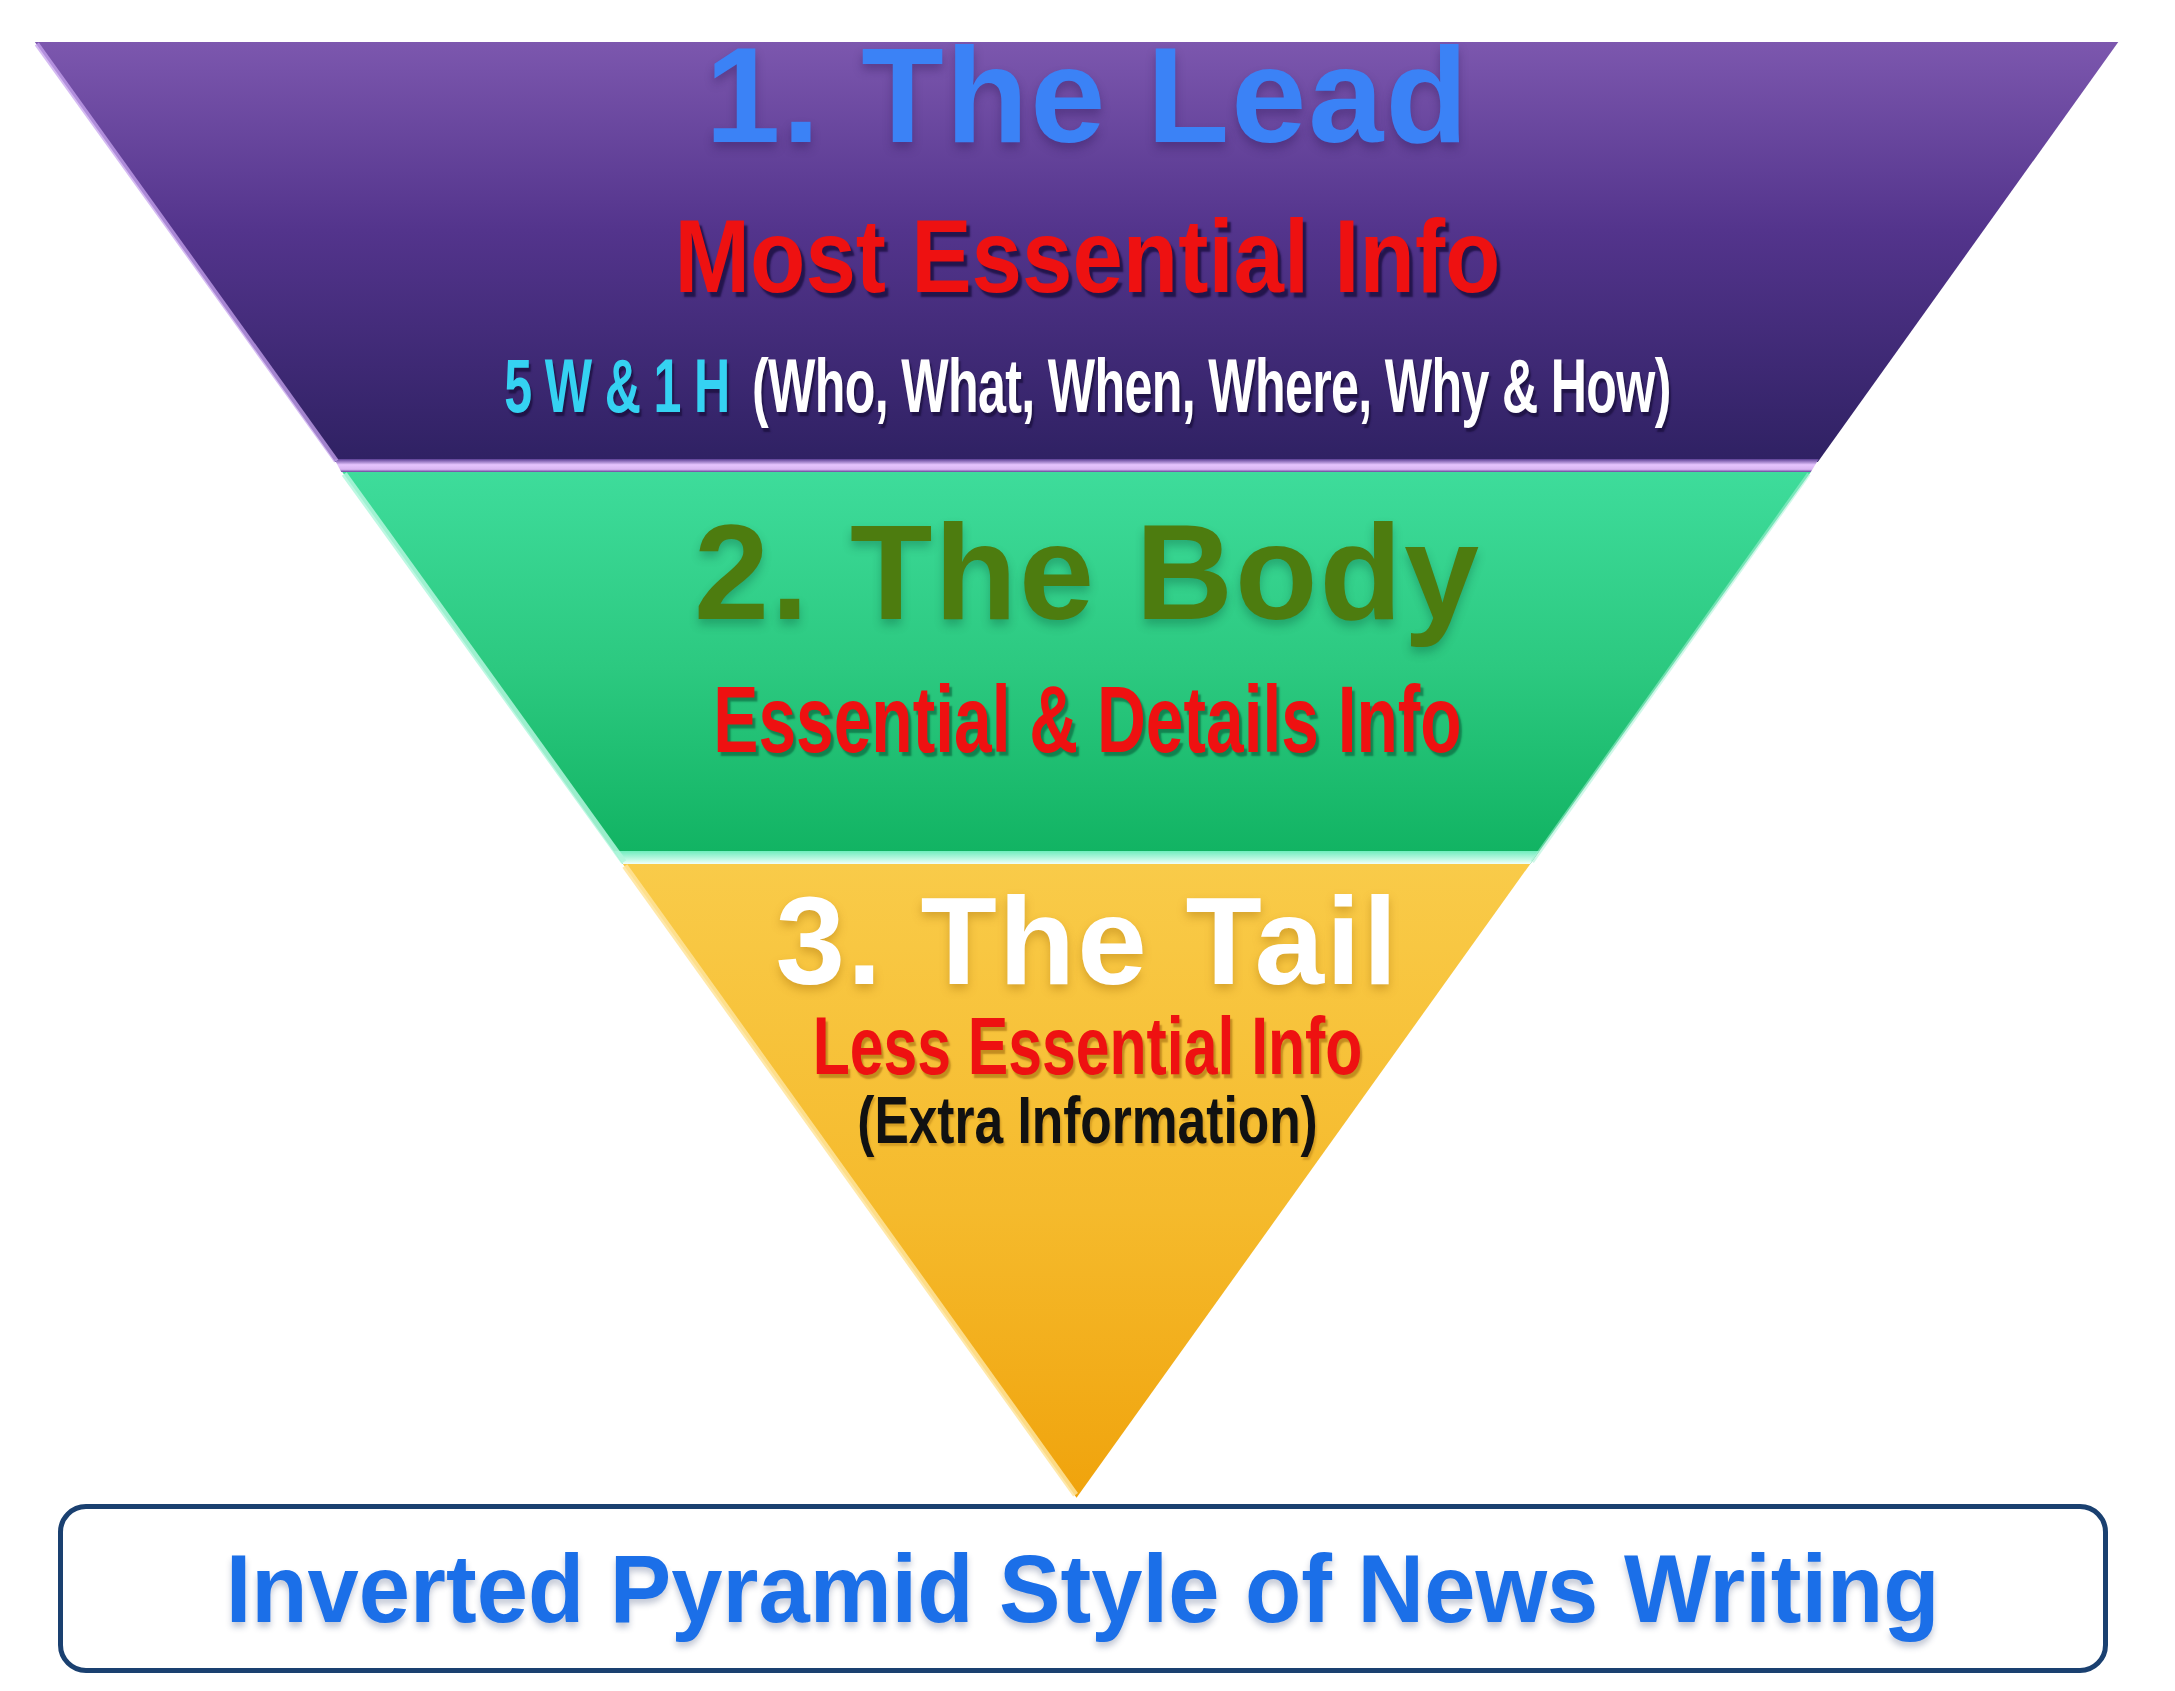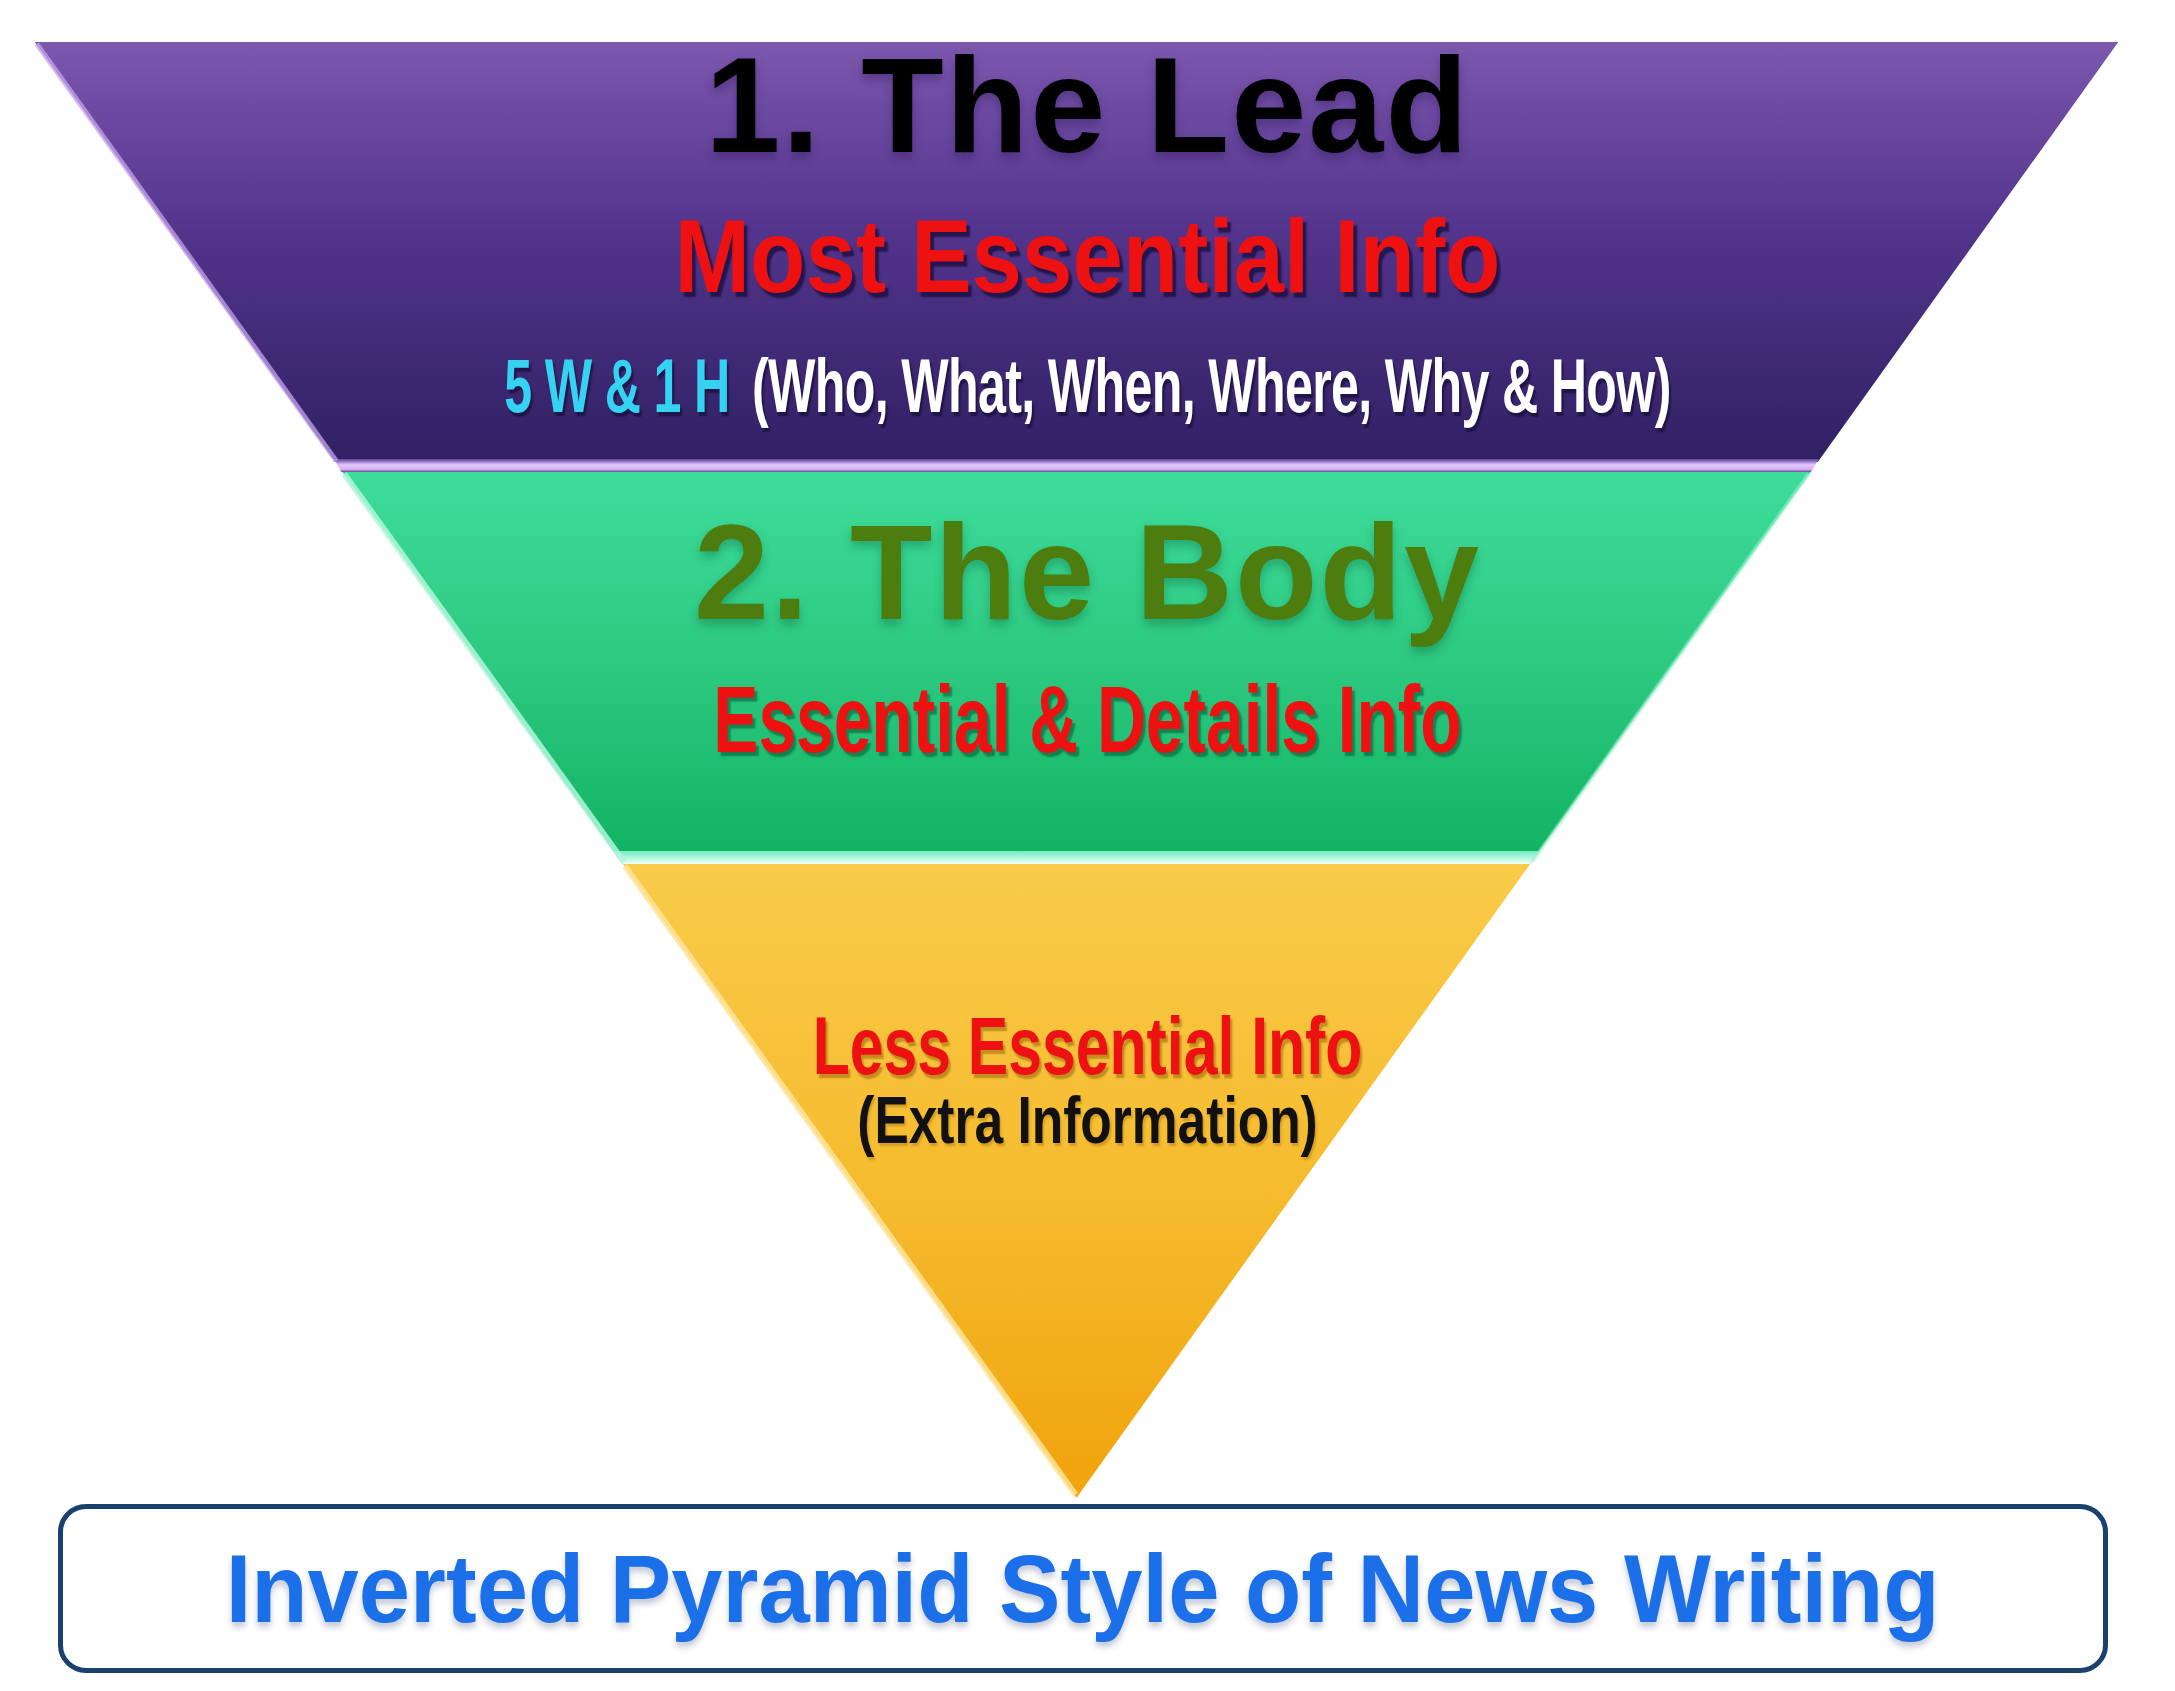--- a/index.html
+++ b/index.html
@@ -25,24 +25,24 @@
     left: 0;
     width: 100%;
     text-align: center;
     font-weight: bold;
     line-height: 1;
     white-space: nowrap;
     transform-origin: 50% 50%;
   }
   
   .t-lead-title {
-    top: 38px;
+    top: 28px;
     font-size: 135px;
     letter-spacing: 2px;
-    color: #000000;
+    color: #3b82f6;
     text-shadow: 0 6px 10px rgba(40, 20, 80, 0.35);
   }
   .t-lead-sub {
     top: 205px;
     font-size: 103px;
     color: var(--red);
     transform: scaleX(0.88);
     text-shadow: 4px 5px 2px rgba(28, 16, 66, 0.85);
   }
   .t-lead-formula {
@@ -167,20 +167,21 @@
 
   <div class="txt t-lead-title">1. The Lead</div>
   <div class="txt t-lead-sub">Most Essential Info</div>
   <div class="txt t-lead-formula">
     <span class="f-label">5 W &amp; 1 H</span><span class="f-exp">(Who, What, When, Where, Why &amp; How)</span>
   </div>
 
   <div class="txt t-body-title">2. The Body</div>
   <div class="txt t-body-sub">Essential &amp; Details Info</div>
 
+  <div class="txt t-tail-title">3. The Tail</div>
   <div class="txt t-tail-sub">Less Essential Info</div>
   <div class="txt t-tail-note">(Extra Information)</div>
 
   <div class="caption-box">
     <div class="caption-label">Inverted Pyramid Style of News Writing</div>
   </div>
 
 </div>
 
 

